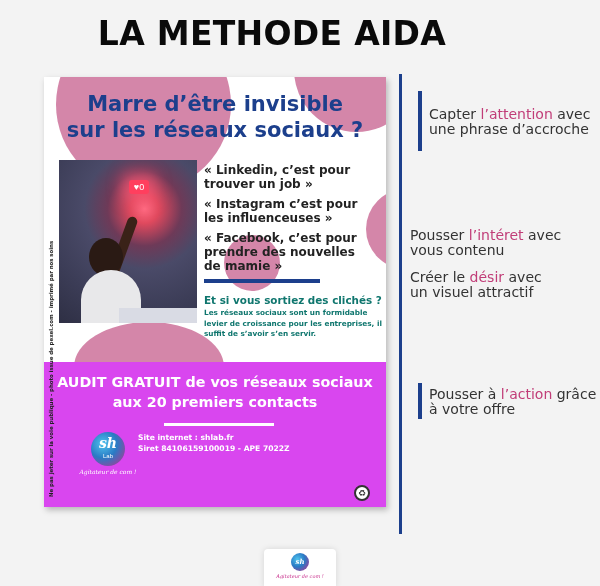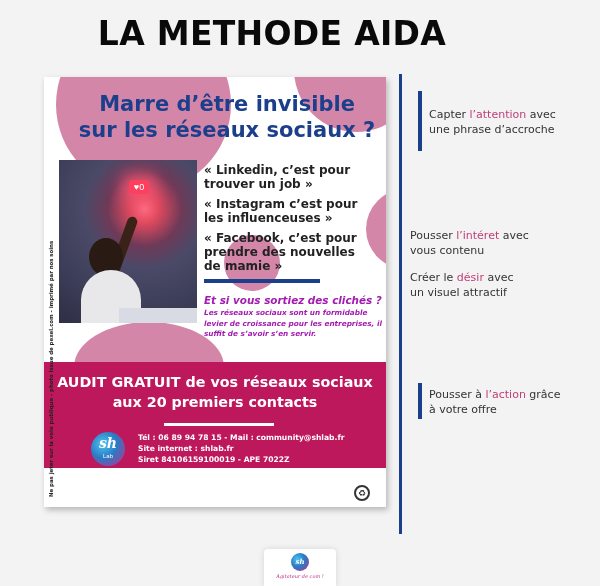--- a/index.html
+++ b/index.html
@@ -12,64 +12,64 @@
     .flyer { position: absolute; left: 44px; top: 77px; width: 342px; height: 430px; background: #fff;
       overflow: hidden; box-shadow: 2px 3px 6px rgba(0,0,0,0.25); }
 
     .blob { position: absolute; border-radius: 50%; background: #d486a9; }
     .blob1 { left: 12px; top: -60px; width: 175px; height: 175px; }
     .blob2 { left: 250px; top: -70px; width: 125px; height: 125px; }
     .blob3 { left: 322px; top: 112px; width: 80px; height: 80px; }
     .blob4 { left: 180px; top: 158px; width: 56px; height: 56px; }
     .blob5 { left: 30px; top: 245px; width: 150px; height: 90px; border-radius: 50% 50% 0 0; }
 
-    .headline { position: absolute; left: 12px; top: 14px; width: 342px; text-align: center; color: #1c3f8c;
+    .headline { position: absolute; left: 0; top: 14px; width: 342px; text-align: center; color: #1c3f8c;
       font-weight: 700; font-size: 21px; line-height: 26px; font-family: "DejaVu Sans", sans-serif; }
 
     .photo { position: absolute; left: 15px; top: 83px; width: 138px; height: 163px;
       background: radial-gradient(circle at 62% 30%, #ff6b82 0, #e0495e 10%, #6e3a58 26%, #4a4a68 42%, #3c3d57 70%, #2e2f44 100%); overflow: hidden; }
     .photo .person-head { position: absolute; left: 30px; top: 78px; width: 34px; height: 38px; border-radius: 50%; background: #2a1a14; }
     .photo .person-body { position: absolute; left: 22px; top: 110px; width: 60px; height: 60px; border-radius: 30px 30px 0 0; background: #e8e8ea; }
     .photo .arm { position: absolute; left: 58px; top: 55px; width: 10px; height: 70px; background: #3a2218; transform: rotate(20deg); border-radius: 5px; }
     .photo .table { position: absolute; left: 60px; top: 148px; width: 90px; height: 20px; background: #d9dbe4; }
     .photo .like-badge { position: absolute; left: 70px; top: 20px; width: 20px; height: 14px; border-radius: 3px;
       background: #ff3f5e; color: #fff; font-size: 9px; line-height: 14px; text-align: center; box-shadow: 0 0 14px 8px rgba(255,90,120,0.6); }
 
     .quotes { position: absolute; left: 160px; top: 86px; width: 160px; color: #222; font-weight: 700;
       font-size: 12px; line-height: 14px; font-family: "DejaVu Sans", sans-serif; }
     .quotes p { margin-bottom: 6px; }
 
     .sep { position: absolute; left: 160px; top: 202px; width: 116px; height: 4px; background: #1c3f8c; }
 
-    .cliches { position: absolute; left: 160px; top: 217px; width: 180px; color: #a21caf; font-family: "DejaVu Sans", sans-serif; font-style: italic; }
+    .cliches { position: absolute; left: 160px; top: 217px; width: 180px; color: #0f766e; font-family: "DejaVu Sans", sans-serif; }
     .cliches .q { font-weight: 700; font-size: 10.4px; line-height: 13px; }
     .cliches .body { font-weight: 700; font-size: 7.3px; line-height: 10.5px; margin-top: 1px; }
 
-    .band { position: absolute; left: 0; top: 285px; width: 342px; height: 106px; background: #be185d; }
+    .band { position: absolute; left: 0; top: 285px; width: 342px; height: 145px; background: #d946ef; }
     .band .audit { position: absolute; left: 0; top: 10px; width: 342px; text-align: center; color: #fff;
       font-weight: 700; font-size: 14.3px; line-height: 20px; font-family: "DejaVu Sans", sans-serif; }
     .band .audit-sep { position: absolute; left: 120px; top: 61px; width: 110px; height: 3px; background: #fff; }
 
     .logo { position: absolute; left: 47px; top: 70px; width: 34px; height: 34px; border-radius: 50%;
       background: radial-gradient(circle at 35% 35%, #4ec3ee 0, #2a7ac4 45%, #c72c8a 100%); color: #fff; text-align: center; }
     .logo .sh { font-family: "DejaVu Serif", serif; font-style: italic; font-weight: 700; font-size: 14px; line-height: 18px; display: block; margin-top: 2px; }
     .logo .lab { font-size: 6px; line-height: 8px; display: block; }
     .tagline { position: absolute; left: 34px; top: 106px; width: 60px; text-align: center; color: #fff;
       font-family: "DejaVu Serif", serif; font-style: italic; font-size: 6px; }
 
     .contact { position: absolute; left: 94px; top: 70px; color: #fff; font-weight: 700; font-size: 7.6px; line-height: 11px; font-family: "DejaVu Sans", sans-serif; }
     .recycle { position: absolute; left: 310px; top: 123px; width: 16px; height: 16px; border-radius: 50%; background: #fff;
       border: 2px solid #333; color: #333; font-size: 9px; line-height: 12px; text-align: center; font-weight: 700; }
 
     .vert-text { position: absolute; left: 2px; top: 80px; width: 14px; height: 340px; }
     .vert-text span { position: absolute; left: 7px; top: 0; transform-origin: 0 0; transform: rotate(-90deg) translate(-340px, -5px);
       white-space: nowrap; font-size: 5.4px; color: #222; font-weight: 700; width: 340px; text-align: left; font-family: "DejaVu Sans", sans-serif; }
 
     .right-line { position: absolute; left: 399px; top: 74px; width: 3px; height: 460px; background: #1c3f8c; }
-    .step { position: absolute; color: #333; font-size: 11px; line-height: 15px; font-family: "DejaVu Sans", sans-serif; }
+    .step { position: absolute; color: #333; font-size: 14px; line-height: 15px; font-family: "DejaVu Sans", sans-serif; }
     .step .hl { color: #c13d78; }
     .step-bar { position: absolute; width: 4px; background: #1c3f8c; }
     .step1 { left: 429px; top: 107px; }
     .bar1 { left: 418px; top: 91px; height: 60px; }
     .step2 { left: 410px; top: 228px; }
     .step3 { left: 410px; top: 270px; }
     .step4 { left: 429px; top: 387px; }
     .bar4 { left: 418px; top: 383px; height: 36px; }
 
     .footer-card { position: absolute; left: 264px; top: 549px; width: 72px; height: 40px; background: #fff;
@@ -123,21 +123,20 @@
     </div>
     <div class="audit-sep"></div>
 
     <div class="logo">
       <span class="sh">sh</span>
       <span class="lab">Lab</span>
     </div>
     <div class="tagline">Agitateur de com !</div>
 
     <div class="contact">
-      <div>Tél : 06 89 94 78 15 - Mail : community@shlab.fr</div>
       <div>Site internet : shlab.fr</div>
       <div>Siret 84106159100019 - APE 7022Z</div>
     </div>
 
     <div class="recycle">♻</div>
   </div>
 
   <div class="vert-text">
     <span>Ne pas jeter sur la voie publique - photo issue de pexel.com - imprimé par nos soins</span>
   </div>

